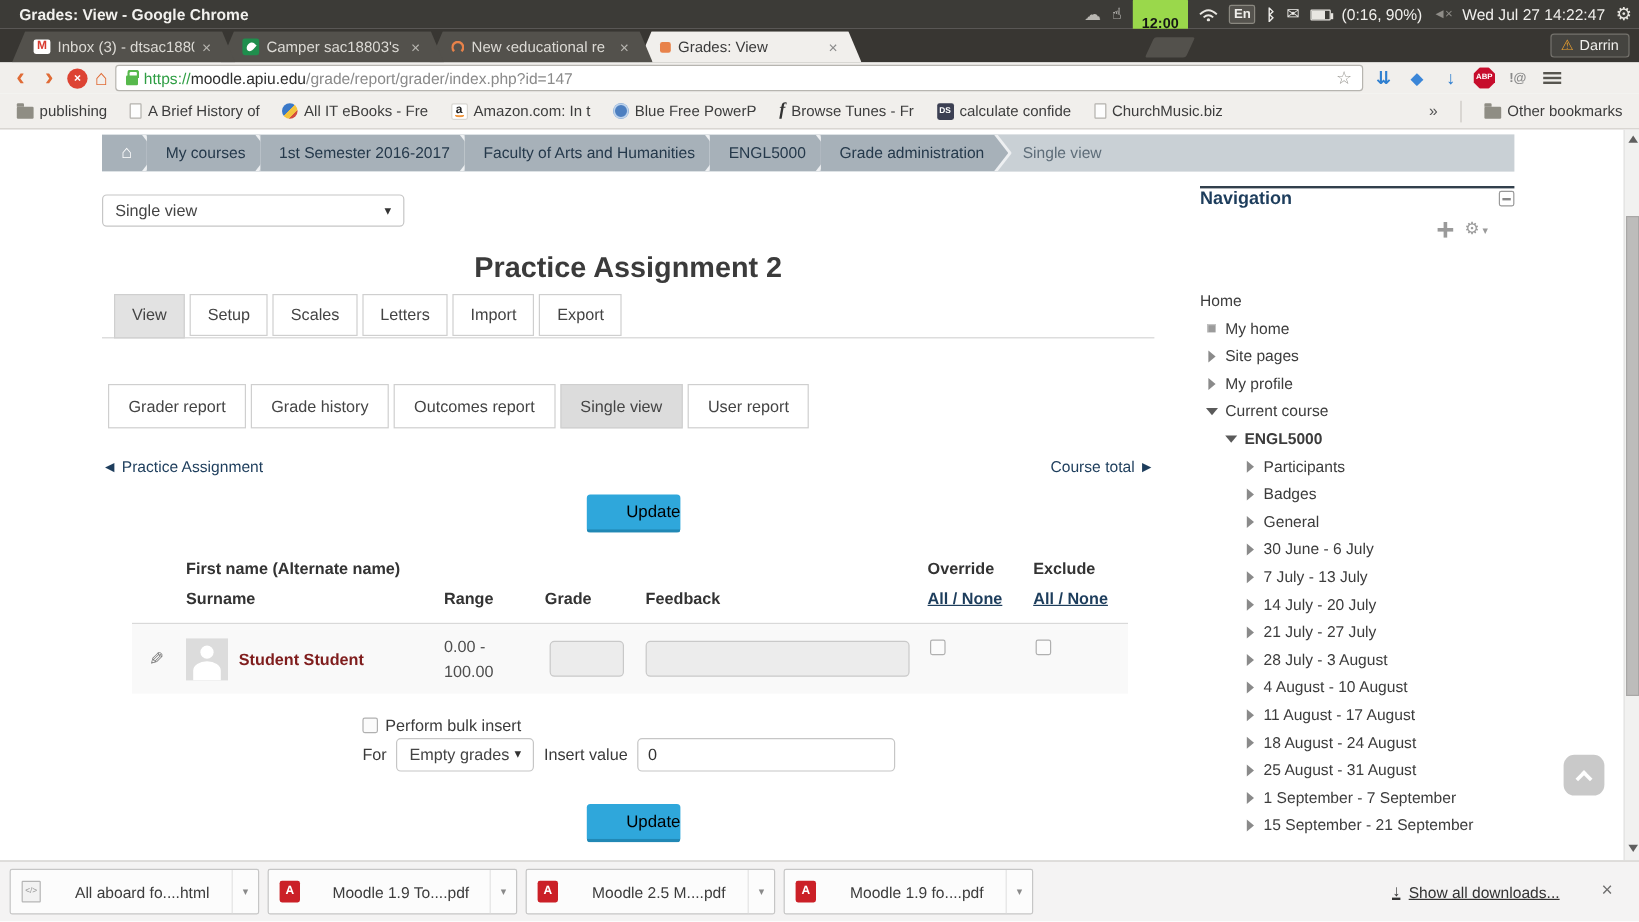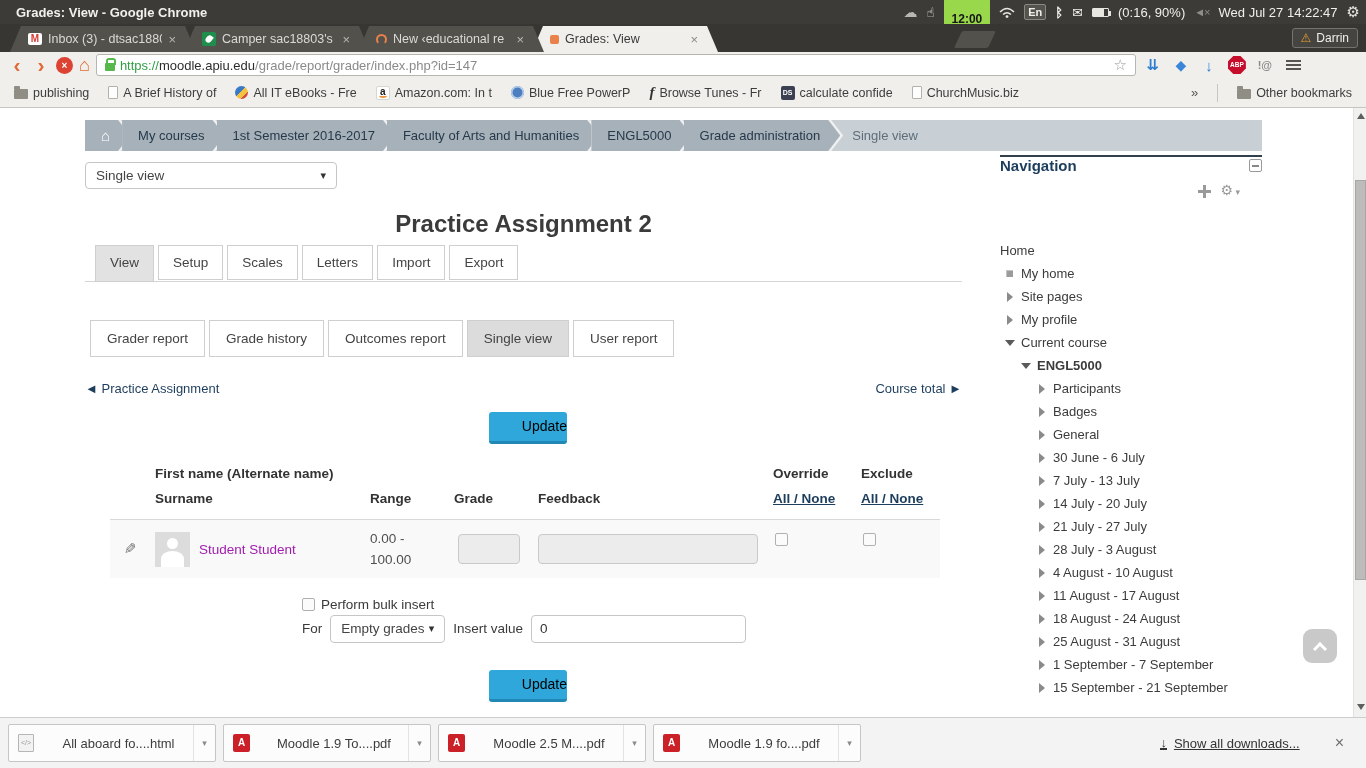--- a/index.html
+++ b/index.html
@@ -88,21 +88,21 @@
   .bm-f::before { content:"f"; }
   .bm-ds { width:14px; height:14px; background:#3c4053; color:#fff; font-size:7px; font-weight:bold; text-align:center; line-height:14px; border-radius:2px; flex:none; }
   .bm-ds::before { content:"DS"; }
   .bm-overflow { margin-left:auto; color:#555; font-size:13px; }
   .bm-sep { width:1px; height:18px; background:#c9c6c1; }
 
   
   .page { position:absolute; left:0; top:108px; width:1366px; height:609px; background:#fff; overflow:hidden; }
 
   
-  .breadcrumb { position:absolute; left:85px; top:12px; width:1177px; height:31px; background:#c9d0d5; display:flex; overflow:hidden; }
+  .breadcrumb { position:absolute; left:85px; top:4px; width:1177px; height:31px; background:#c9d0d5; display:flex; overflow:hidden; }
   .chev-outer { display:flex; background:#eef0f2; clip-path:polygon(0 0, calc(100% - 12px) 0, 100% 50%, calc(100% - 12px) 100%, 0 100%); padding-right:3px; margin-right:-11px; }
   .chev-inner { display:flex; align-items:center; background:#a7b1b9; color:#25394b; font-size:13px; white-space:nowrap; padding:0 20px 0 16px; clip-path:polygon(0 0, calc(100% - 12px) 0, 100% 50%, calc(100% - 12px) 100%, 0 100%); }
   .home-crumb-ic { color:#fff; font-size:15px; font-weight:bold; }
   .home-crumb-ic::before { content:"⌂"; }
   .crumb-current { display:flex; align-items:center; color:#5e6d79; font-size:13px; padding:0 6px 0 20px; white-space:nowrap; }
 
   
   .select-box { position:absolute; display:flex; align-items:center; background:#fff; border:1px solid #c6c6c6; border-radius:4px; font-size:13.5px; color:#444; padding:0 10px; }
   .select-box::after { content:"▾"; margin-left:auto; color:#333; font-size:11px; }
   .view-select { left:85px; top:54px; width:252px; height:27px; }
@@ -130,21 +130,21 @@
   .g-row { display:flex; height:58px; background:#f9f9f9; align-items:center; }
   .c1{width:45px;} .c2{width:215px;} .c3{width:84px;} .c4{width:84px;} .c5{width:235px;} .c6{width:88px;} .c7{width:79px;}
   .g-head .cell { display:flex; flex-direction:column; justify-content:flex-end; padding-bottom:8px; line-height:25px; }
   .allnone { color:#1d3d5c; }
   .pencil-ic { color:#777; font-size:15px; padding-left:14px; }
   .pencil-ic::before { content:"✎"; display:inline-block; transform:scaleX(-1); }
   .namecell { display:flex; align-items:center; gap:9px; }
   .avatar { width:35px; height:35px; background:#dcdcdc; position:relative; overflow:hidden; flex:none; }
   .avatar::before { content:""; position:absolute; left:12px; top:6px; width:11px; height:11px; border-radius:50%; background:#fff; }
   .avatar::after { content:""; position:absolute; left:6px; top:19px; width:23px; height:16px; border-radius:50% 50% 0 0; background:#fff; }
-  .student-link { color:#a21caf; font-weight:normal; text-decoration:none;text-align:right; }
+  .student-link { color:#7f1d1d; font-weight:bold; text-decoration:none;text-align:right; }
   .range-val { color:#4f4f4f; line-height:21px; }
   .ginput { background:#ececec; border:1px solid #c9c9c9; border-radius:4px; height:30px; }
   .grade-in { width:62px; margin-left:4px; }
   .fb-in { width:220px; }
   .chk { width:13px; height:13px; background:#fbfbfb; border:1px solid #b0b0b0; border-radius:2px; display:inline-block; }
   .g-row .c6 .chk { margin-left:2px; margin-bottom:16px; }
   .g-row .c7 .chk { margin-left:2px; margin-bottom:16px; }
 
   
   .bulk1 { position:absolute; left:302px; top:489px; display:flex; align-items:center; gap:6px; font-size:13.5px; color:#3a3a3a; }

